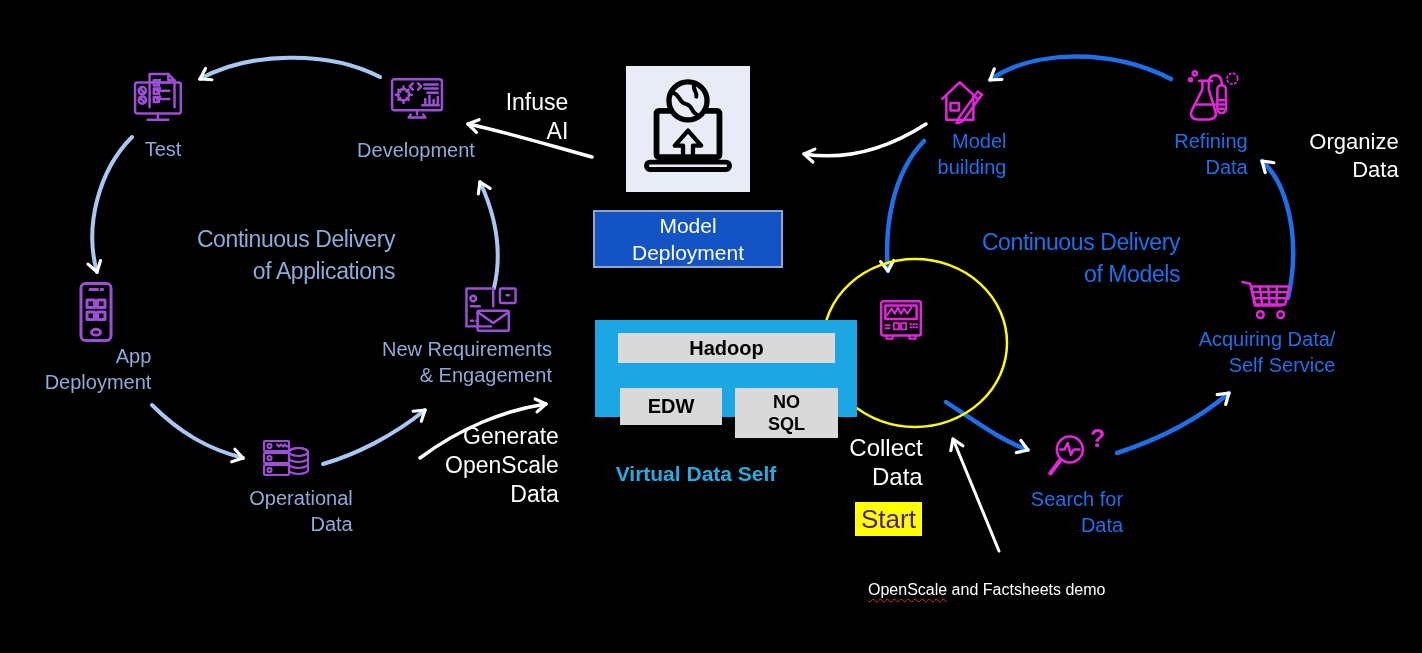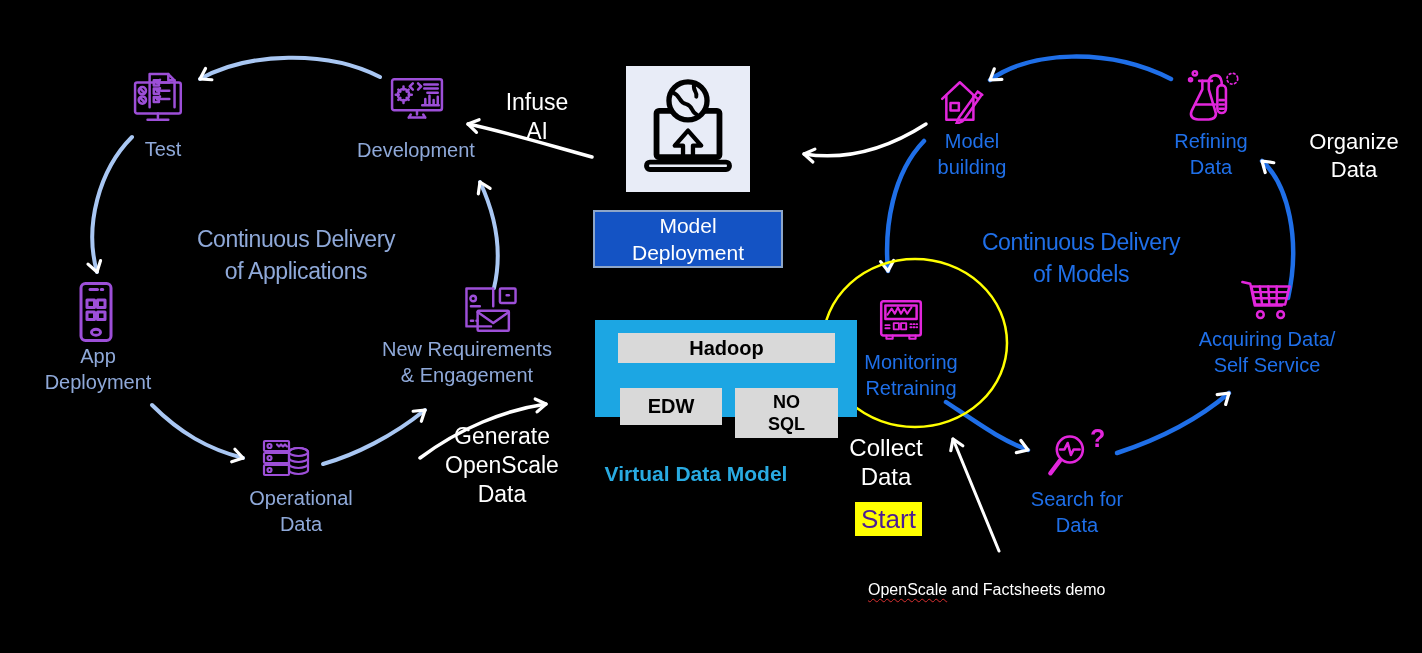--- a/index.html
+++ b/index.html
@@ -1,21 +1,21 @@
 <!DOCTYPE html>
 <html style="--background: #000000; --left-text: #8fa9d9; --left-arrow: #a9c7f3; --right-blue: #1f6fe8; --purple-icon: #9d4fd8; --magenta-icon: #e226dc; --cyan-box: #1ca6e3; --cyan-text: #29abe2; --deploy-blue: #1453c4; --highlight-yellow: #ffff00; --gray-bar: #d9d9d9; --white: #ffffff;"><head>
 <meta charset="utf-8">
 <style>
   html,body{margin:0;padding:0;background:#000;}
   .canvas{
     position:relative;width:1422px;height:653px;background:var(--background,#000);
     font-family:"Liberation Sans",sans-serif;overflow:hidden;
   }
   .abs{position:absolute;}
-  .ctr{transform:translateX(-50%);text-align:center;white-space:nowrap;}
+  .ctr{transform:translateX(-50%);text-align:right;white-space:nowrap;}
   .lbl-left{color:var(--left-text,#8fa9d9);font-size:20px;line-height:26px;}
   .lbl-right{color:var(--right-blue,#1f6fe8);font-size:20px;line-height:26px;}
   .white-note{color:#fff;font-size:23px;line-height:29px;font-weight:500;}
   .cycle-title{font-size:23px;line-height:32px;letter-spacing:-0.4px;font-weight:400;}
   .title-left{color:var(--left-text,#8fa9d9);}
   .title-right{color:var(--right-blue,#1f6fe8);}
   .icon svg{display:block;}
   .laptop-card{background:#e8ecf7;display:flex;align-items:center;justify-content:center;}
   .deploy-box{
     background:var(--deploy-blue,#1453c4);border:2px solid #8ea6c8;color:#fff;
@@ -194,21 +194,21 @@
   </div>
 
   <div class="abs lake-box" style="left:595px;top:320px;width:262px;height:97px">
     <div class="gray-bar" style="left:23px;top:13px;width:217px;height:30px;font-size:20px">Hadoop</div>
     <div class="gray-bar" style="left:25px;top:68px;width:102px;height:37px;font-size:20px">EDW</div>
     <div class="gray-bar" style="left:140px;top:68px;width:103px;height:50px;font-size:18px;line-height:22px;flex-direction:column">
       <div>NO</div>
       <div>SQL</div>
     </div>
   </div>
-  <div class="abs ctr lake-caption" style="left:696px;top:462px">Virtual Data Model</div>
+  <div class="abs ctr lake-caption" style="left:696px;top:462px">Virtual Data Self</div>
 
   <div class="abs icon" style="left:938px;top:78px;color:var(--magenta-icon,#e226dc)">
     <svg width="50" height="46" viewBox="0 0 48 44" fill="none" stroke="currentColor" stroke-width="2.4" stroke-linecap="round" stroke-linejoin="round">
       <path d="M4,20 L21,4 L38,20"></path>
         <path d="M8,17 V40 H34 V17"></path>
       <rect x="12" y="24" width="8" height="7"></rect>
       <path d="M20,38 L38,13 M24.5,40.5 L42,16 M20,38 l-2.5,6 6,-2.5 M38,13 l4.5,3"></path>
     </svg>
   </div>
   <div class="abs ctr lbl-right" style="left:972px;top:128px">
@@ -276,24 +276,20 @@
       <rect x="5" y="5" width="38" height="33" rx="2"></rect>
       <rect x="9" y="9" width="30" height="13"></rect>
       <path d="M11,18 l4,-6 3,5 3,-6 3,6 3,-5 3,5 4,-6" stroke-width="2"></path>
       <path d="M9,28 h4 M9,31 h4" stroke-width="1.8"></path>
       <rect x="17" y="26" width="5" height="6" stroke-width="1.8"></rect>
         <rect x="24" y="26" width="5" height="6" stroke-width="1.8"></rect>
       <path d="M33,27 h1 M36,27 h1 M39,27 h0.5 M33,30 h1 M36,30 h1 M39,30 h0.5" stroke-width="1.8"></path>
       <path d="M10,38 v3 h6 v-3 M32,38 v3 h6 v-3" stroke-width="2"></path>
     </svg>
   </div>
-  <div class="abs ctr lbl-right" style="left:911px;top:349px">
-    <div>Monitoring</div>
-    <div>Retraining</div>
-  </div>
 
   <div class="abs ctr white-note" style="left:886px;top:433px;font-size:24px;line-height:29px">
     <div>Collect</div>
     <div>Data</div>
   </div>
 
   <div class="abs start-chip" style="left:855px;top:502px">Start</div>
 
   <div class="abs annotation" style="left:868px;top:581px">
     <span class="squiggle">OpenScale</span><span> and Factsheets demo</span>

